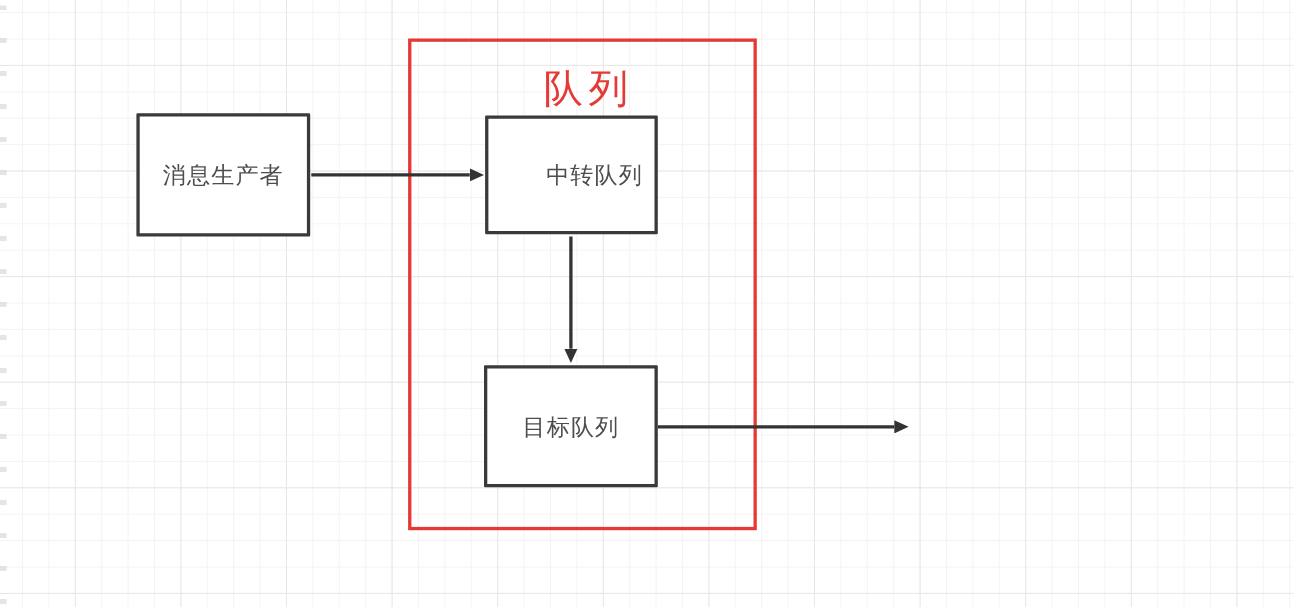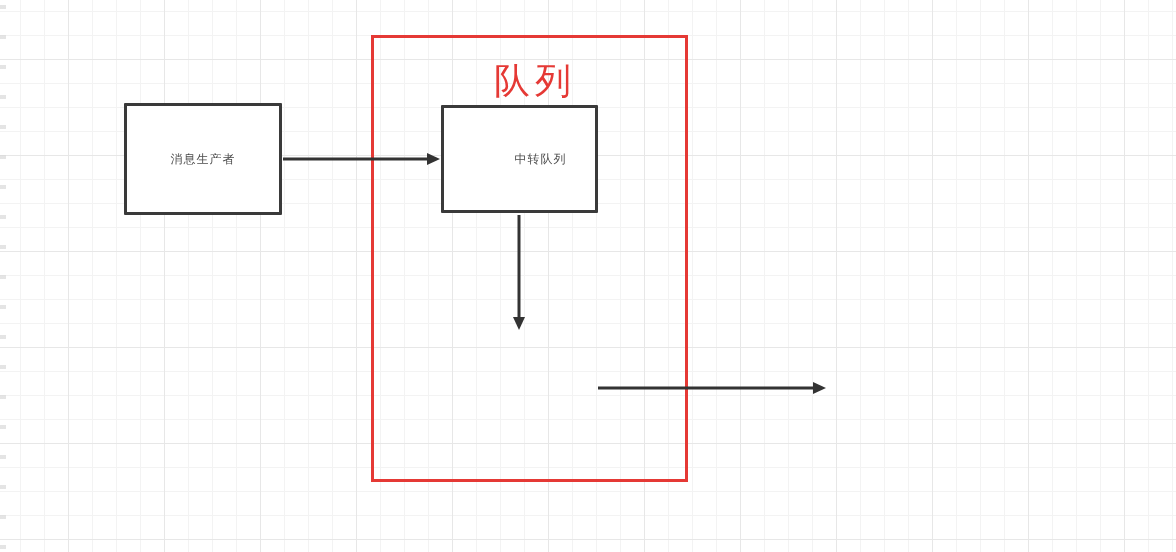--- a/index.html
+++ b/index.html
@@ -27,21 +27,21 @@
     opacity: 0.7;
     pointer-events: none;
   }
   .node {
     position: absolute;
     box-sizing: border-box;
     background: #ffffff;
     border: 3px solid var(--node-border, #3a3a3a);
     border-radius: 1px;
     display: flex; align-items: center; justify-content: center;
-    font-size: 12px;
+    font-size: 21px;
     color: var(--node-text, #4d4d4d);
     letter-spacing: 1px;
     cursor: default;
   }
   #node-message-producer { left: 124px; top: 103px; width: 158px; height: 112px; }
   #node-transit-queue   { left: 441px; top: 105px; width: 157px; height: 108px; padding-left: 42px; }
   #node-target-queue    { left: 440px; top: 332px; width: 158px; height: 111px; }
   #node-consumer        { left: 829px; top: 332px; width: 156px; height: 111px; }
 
   .group-rect {
@@ -79,20 +79,23 @@
   <div class="group-label">队列</div>
 
   <div class="node" id="node-message-producer">
     <span>消息生产者</span>
   </div>
 
   <div class="node" id="node-transit-queue">
     <span>中转队列</span>
   </div>
 
+  <div class="node" id="node-target-queue">
+    <span>目标队列</span>
+  </div>
 
 
   <svg class="connectors" viewBox="0 0 1176 552" xmlns="http://www.w3.org/2000/svg">
     <defs>
       <marker id="arrowhead" markerUnits="userSpaceOnUse" markerWidth="13" markerHeight="12" viewBox="0 0 13 12" refX="0" refY="6" orient="auto">
         <path d="M0,0 L13,6 L0,12 Z" fill="#333333"></path>
       </marker>
     </defs>
     <path class="edge" d="M283,159 L427,159" stroke="#333333" stroke-width="3" fill="none" marker-end="url(#arrowhead)"></path>
     <path class="edge" d="M519,215 L519,317" stroke="#333333" stroke-width="3" fill="none" marker-end="url(#arrowhead)"></path>

